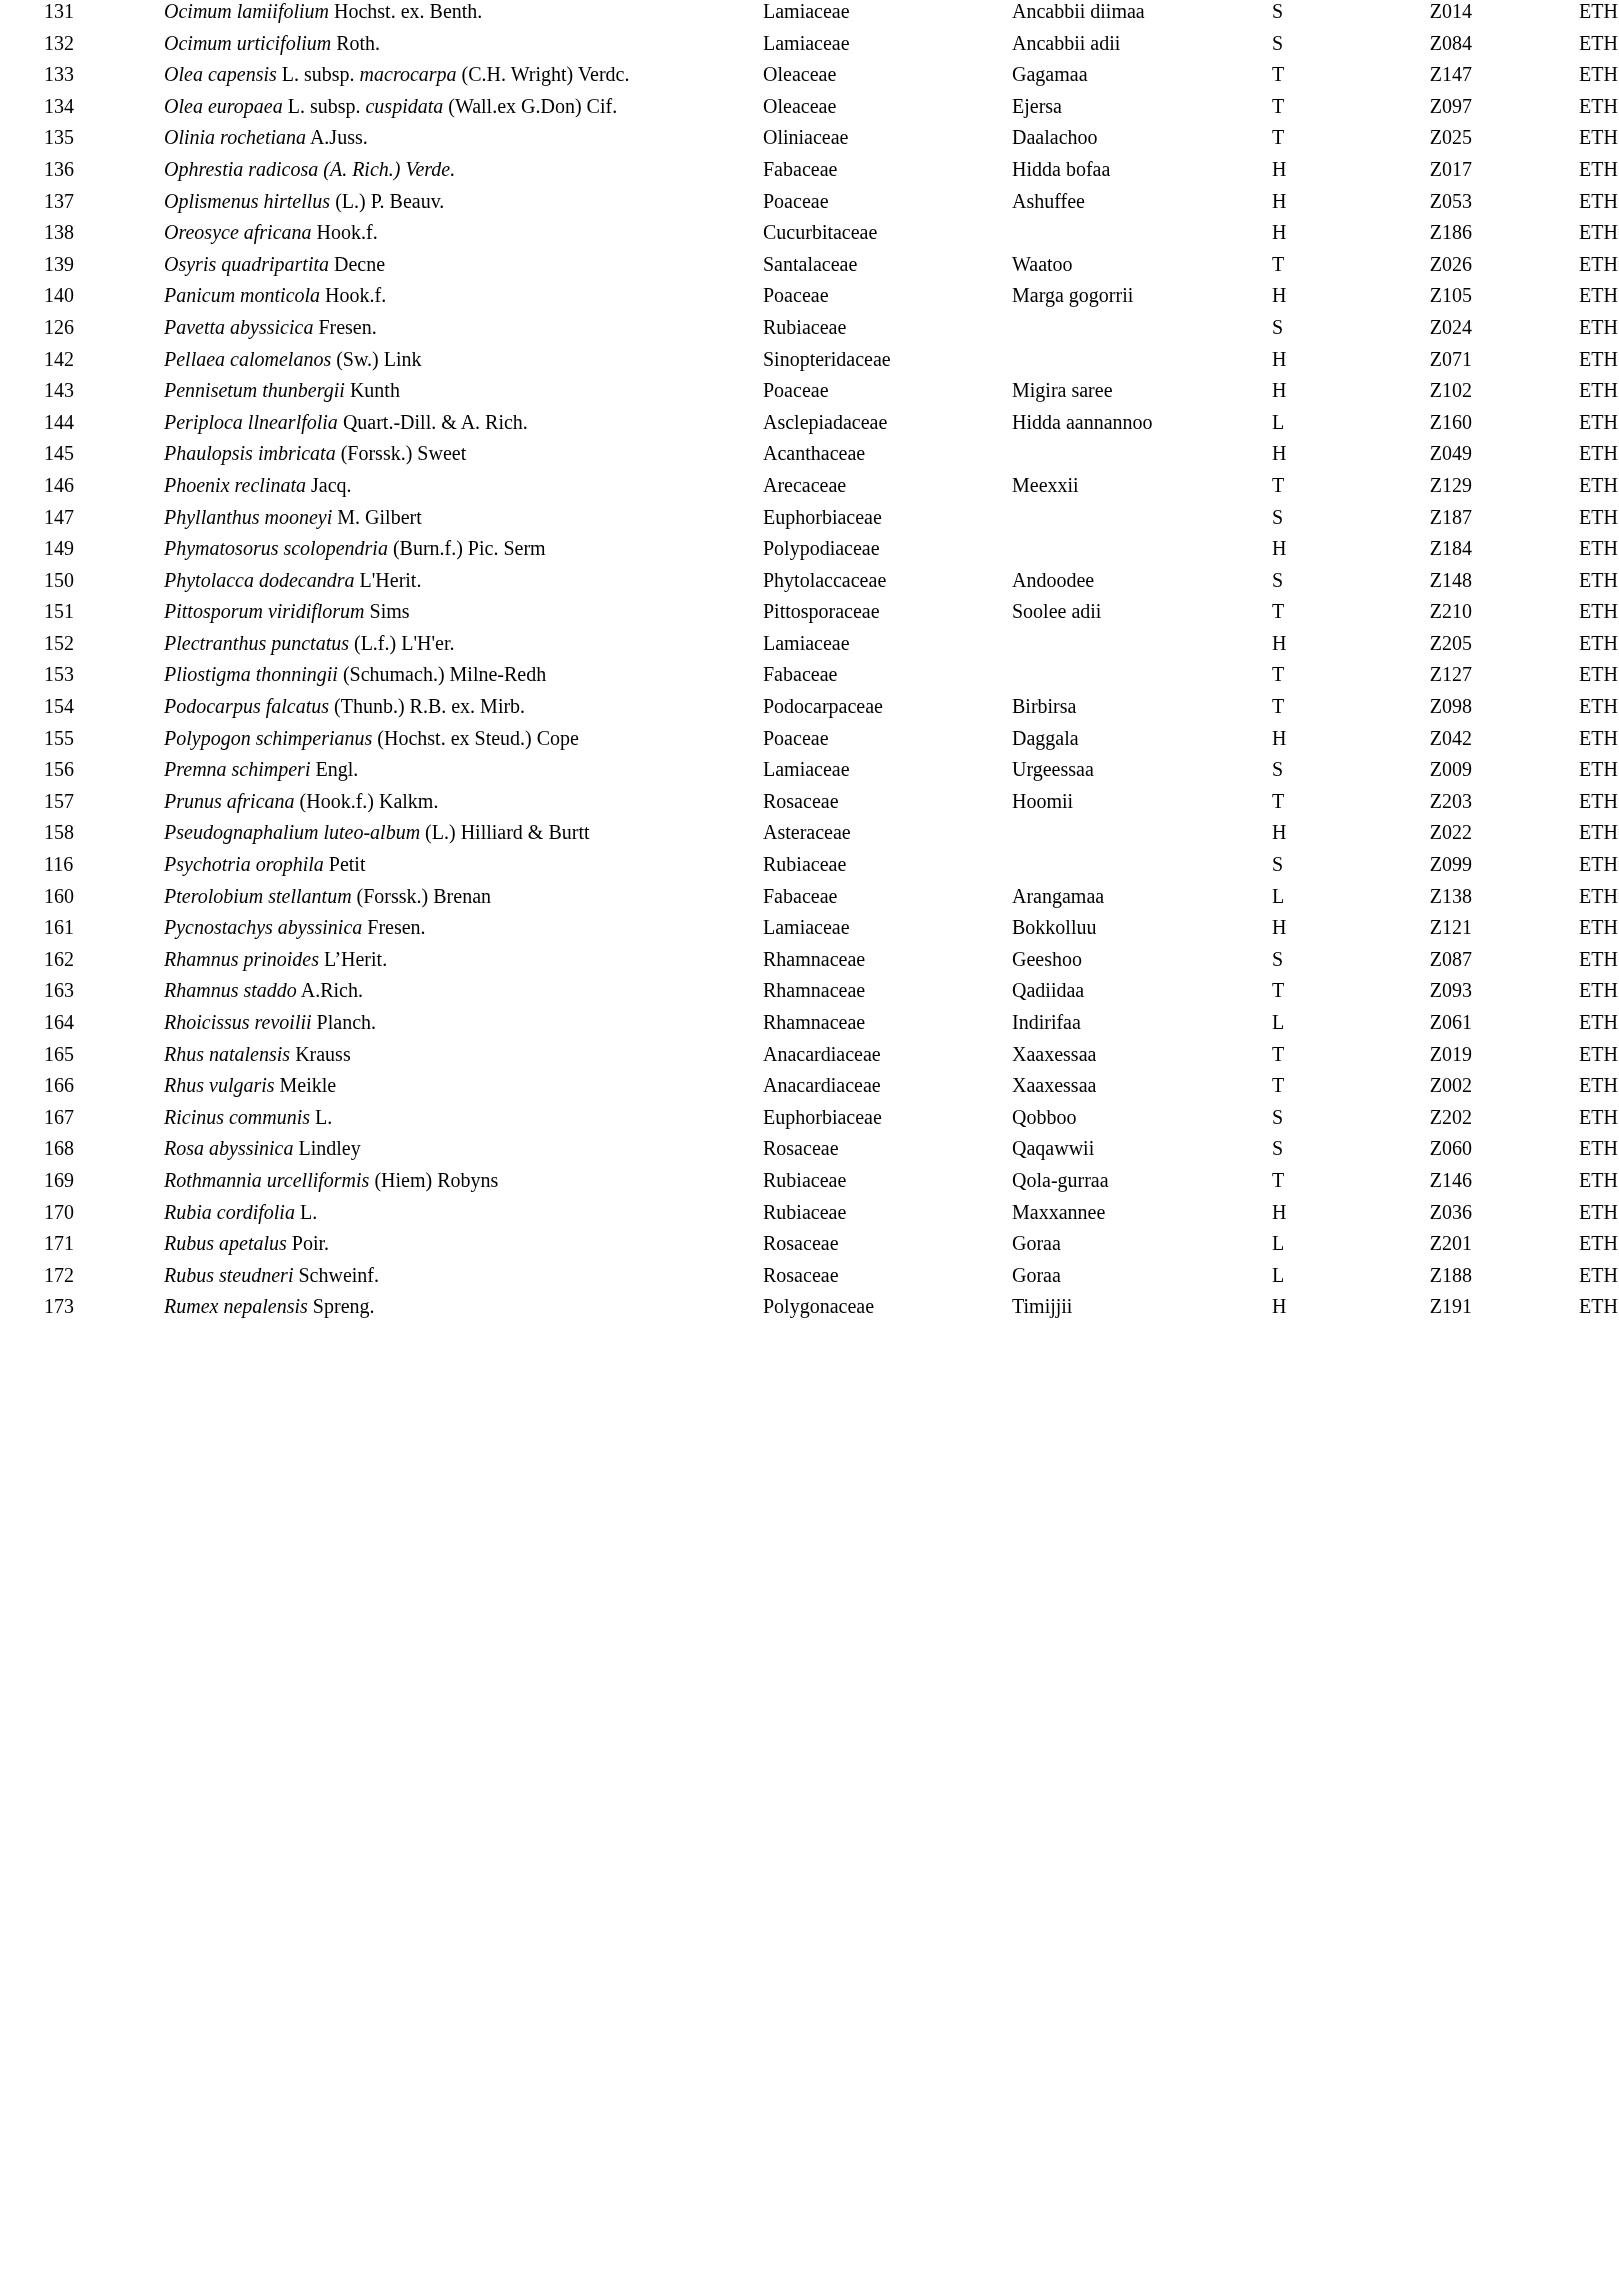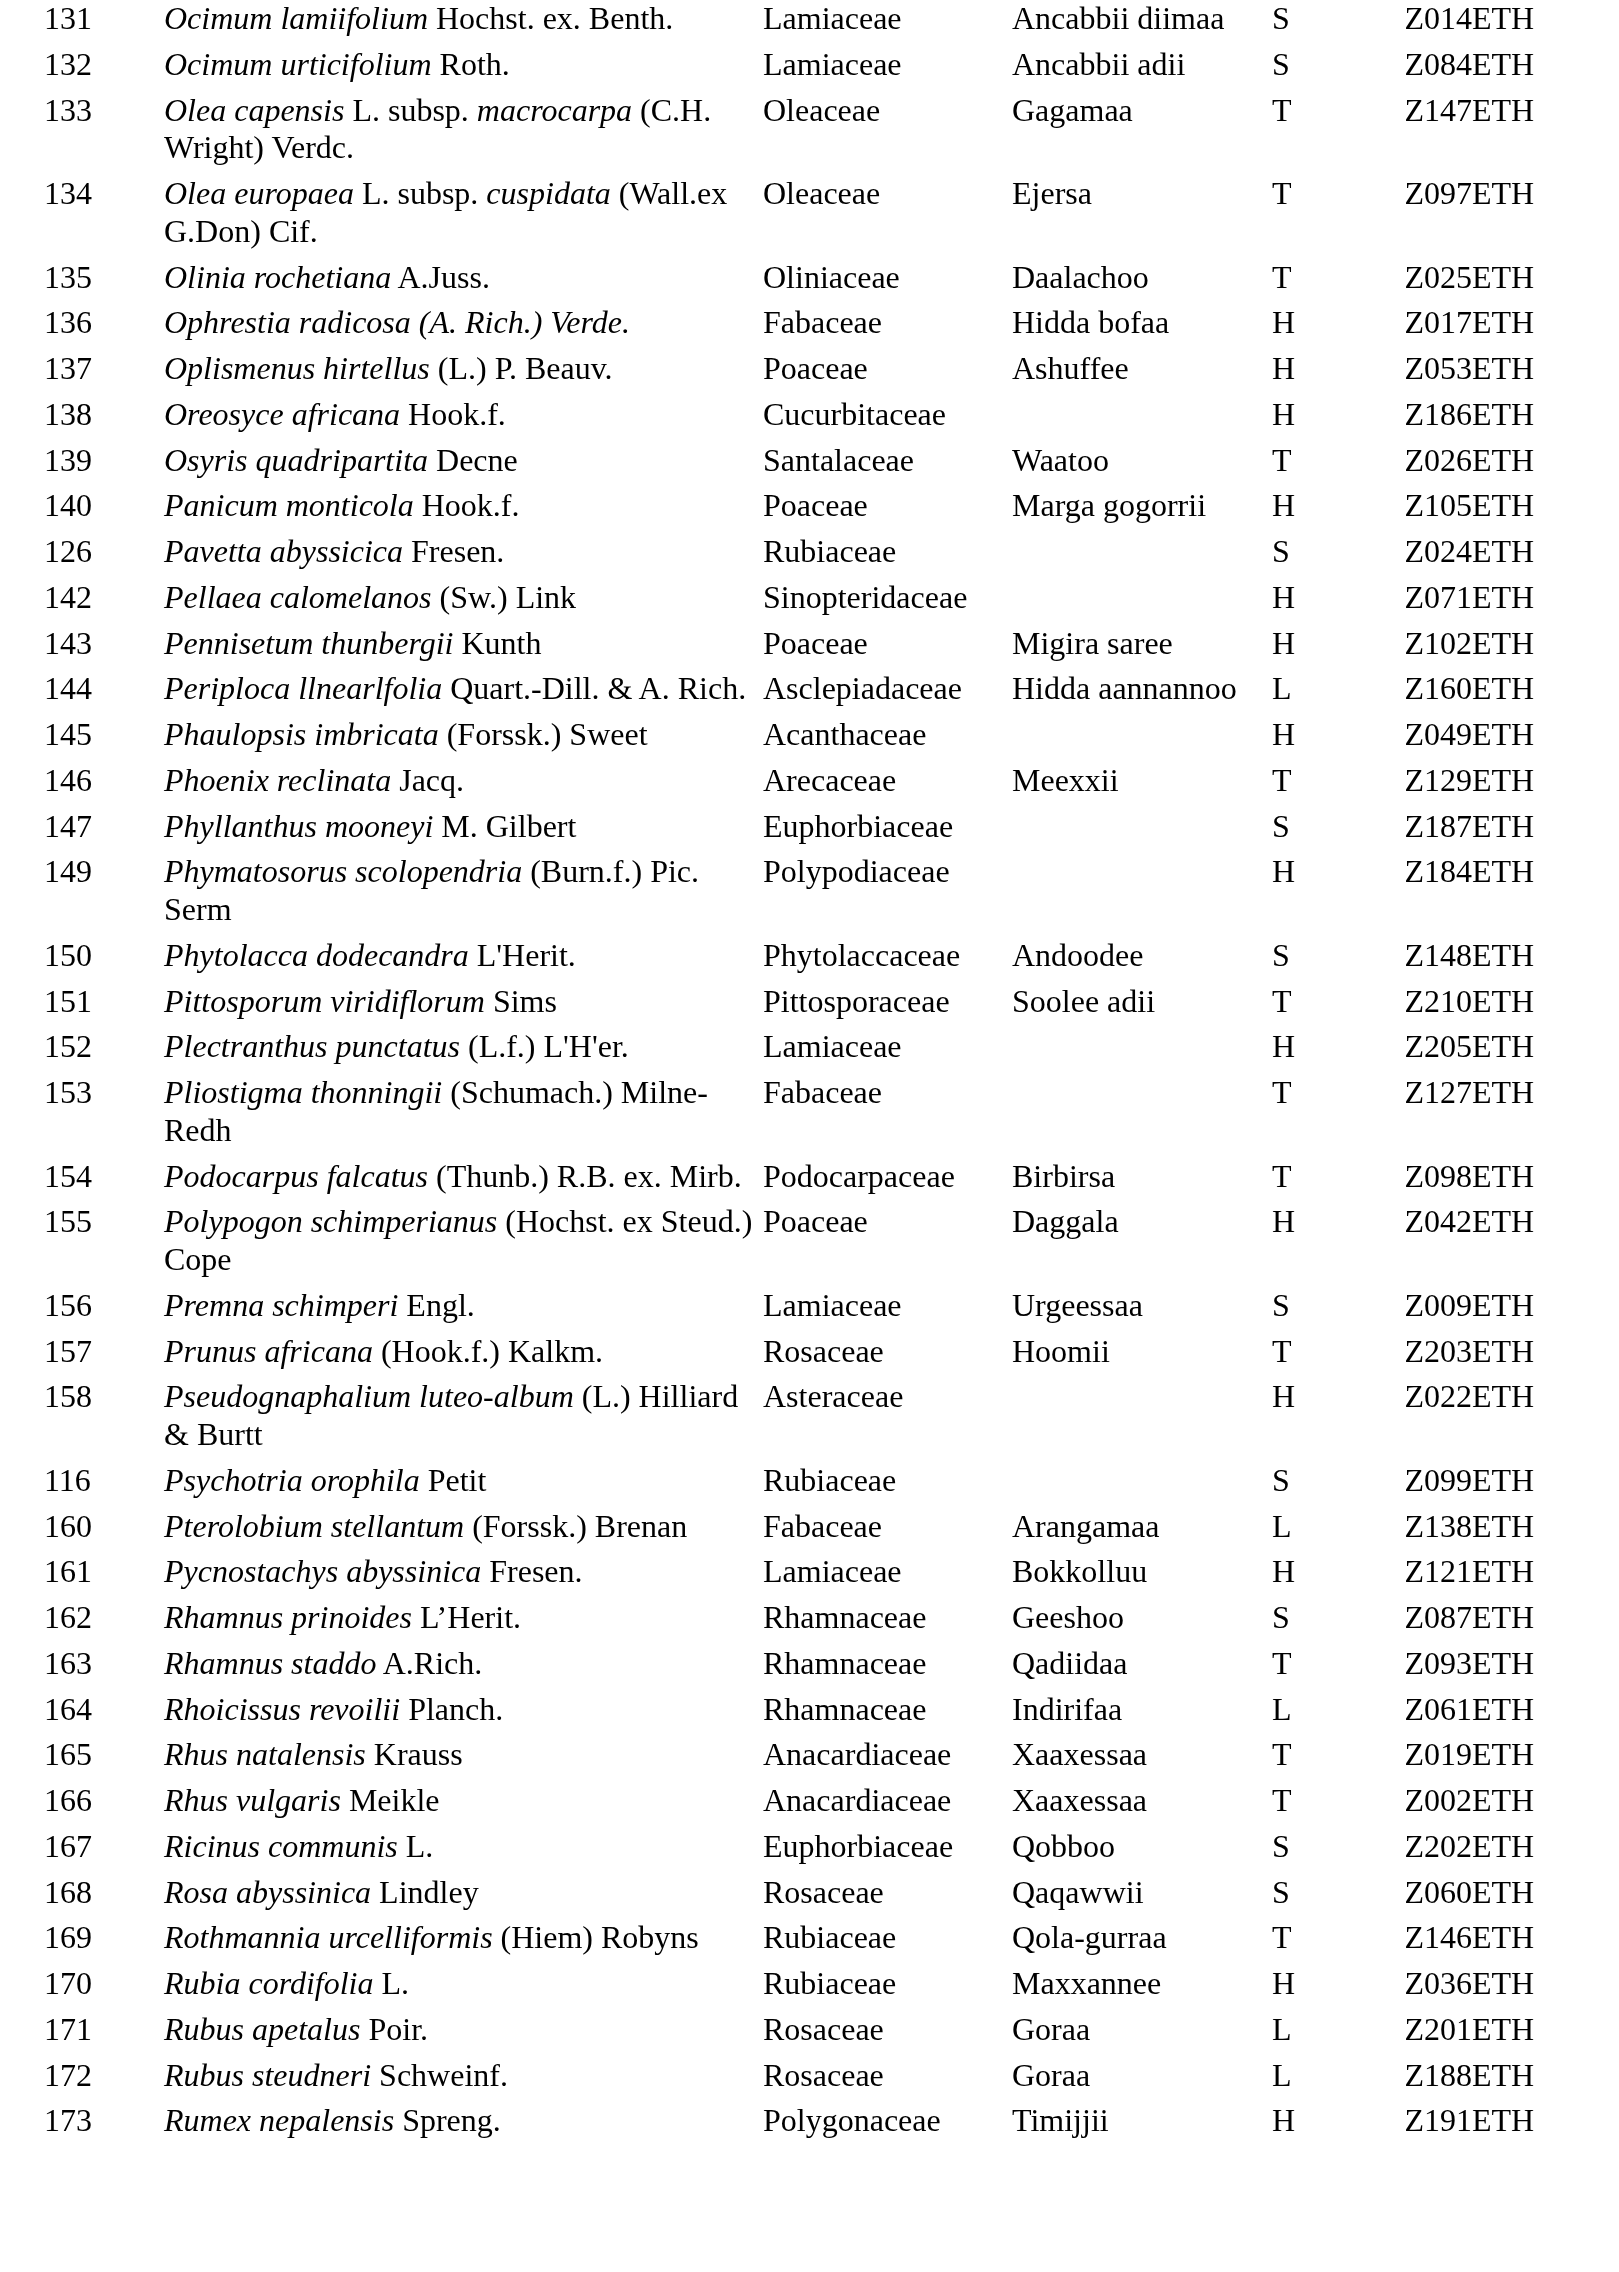--- a/index.html
+++ b/index.html
@@ -19,21 +19,21 @@
     width: 1620px;
     height: 2273px;
     box-sizing: border-box;
     padding: 0;
   }
   table.species-table {
     border-collapse: collapse;
     border: 0;
     width: 1412px;
     table-layout: fixed;
-    font-size: 32px;
+    font-size: 20px;
     line-height: 1.18;
   }
   table.species-table td {
     border: 0;
     padding: 0 0 8px 0;
     vertical-align: top;
     white-space: normal;
   }
   
   col.c-no       { width: 111px; }
@@ -47,21 +47,21 @@
 
   .cell-no {
     text-align: left;
     padding-left: 44px !important;
   }
   .cell-sci  { text-align: left; padding-right: 6.4px !important; }
   .cell-fam  { text-align: left; margin-left: 17px; }
   .cell-local{ text-align: left; margin-top: 10px; }
   .cell-hab  { text-align: left; }
   .cell-code { text-align: right; }
-  .cell-cty  { text-align: left; }
+  .cell-cty  { text-align: right; }
 
   .sci i { font-style: italic; }
   .sci { font-style: normal; }
   .sci-all-italic { font-style: italic; }
 </style>
 </head>
 <body>
 
 <div class="page">
   <table class="species-table">

